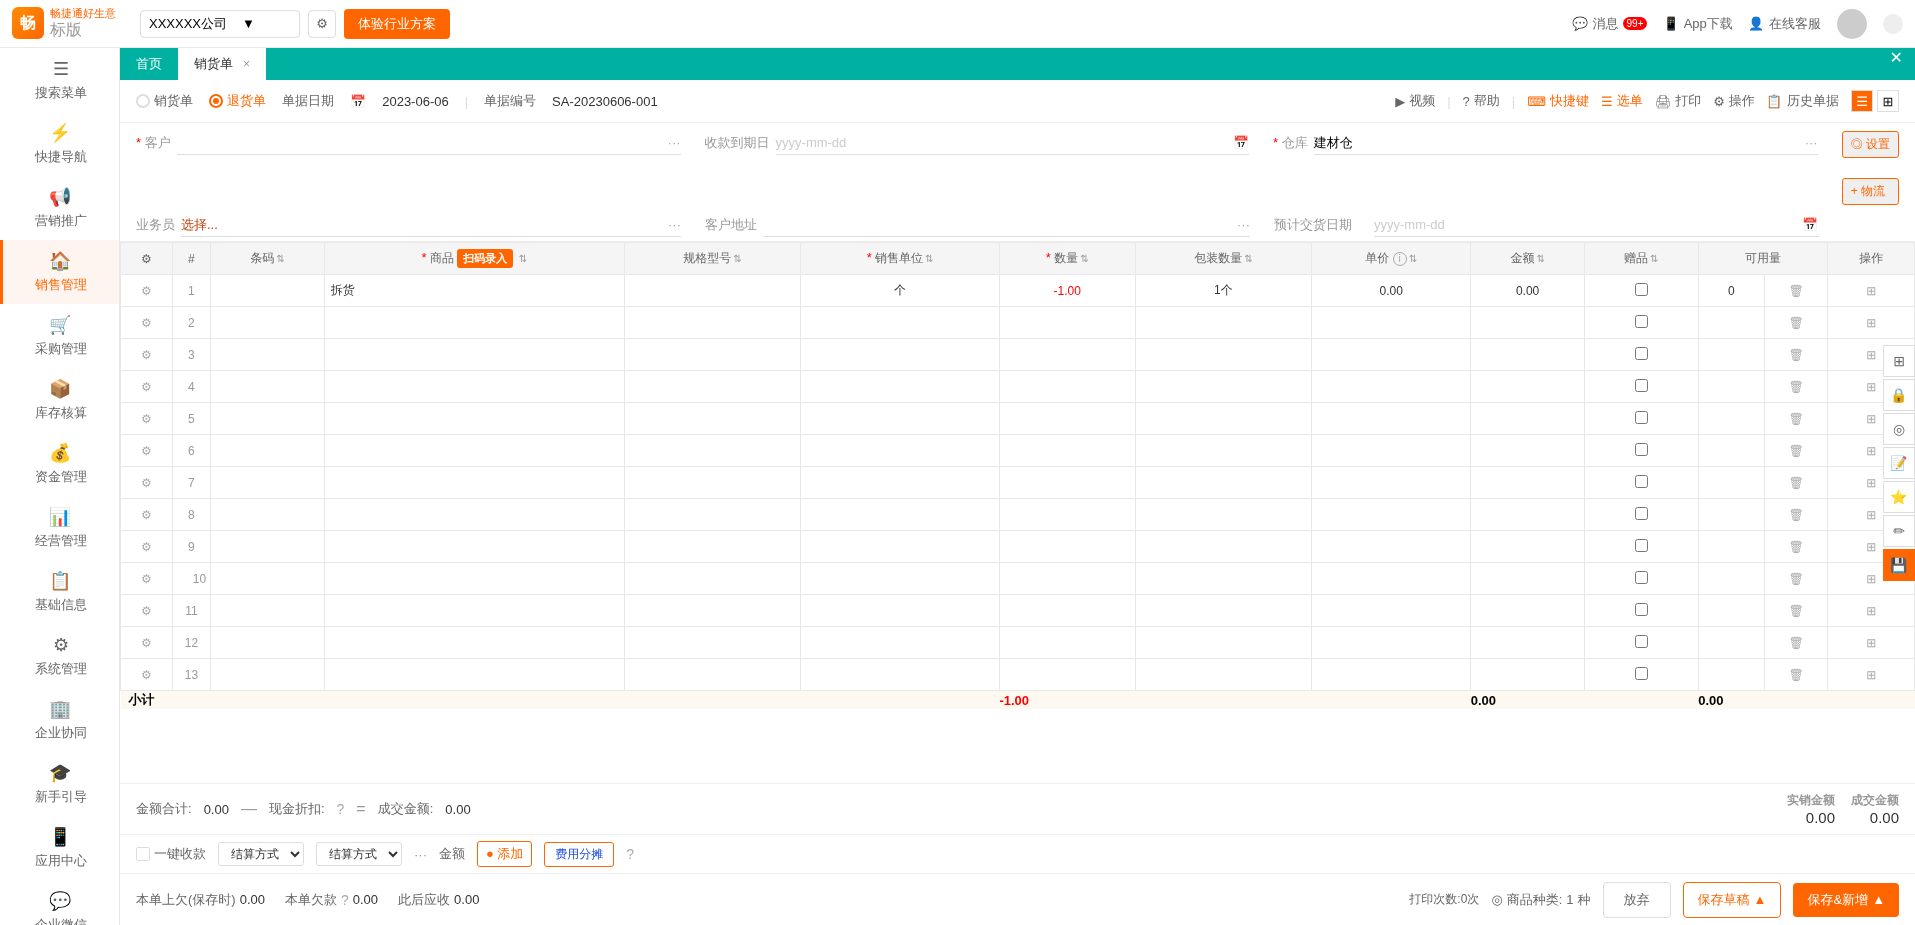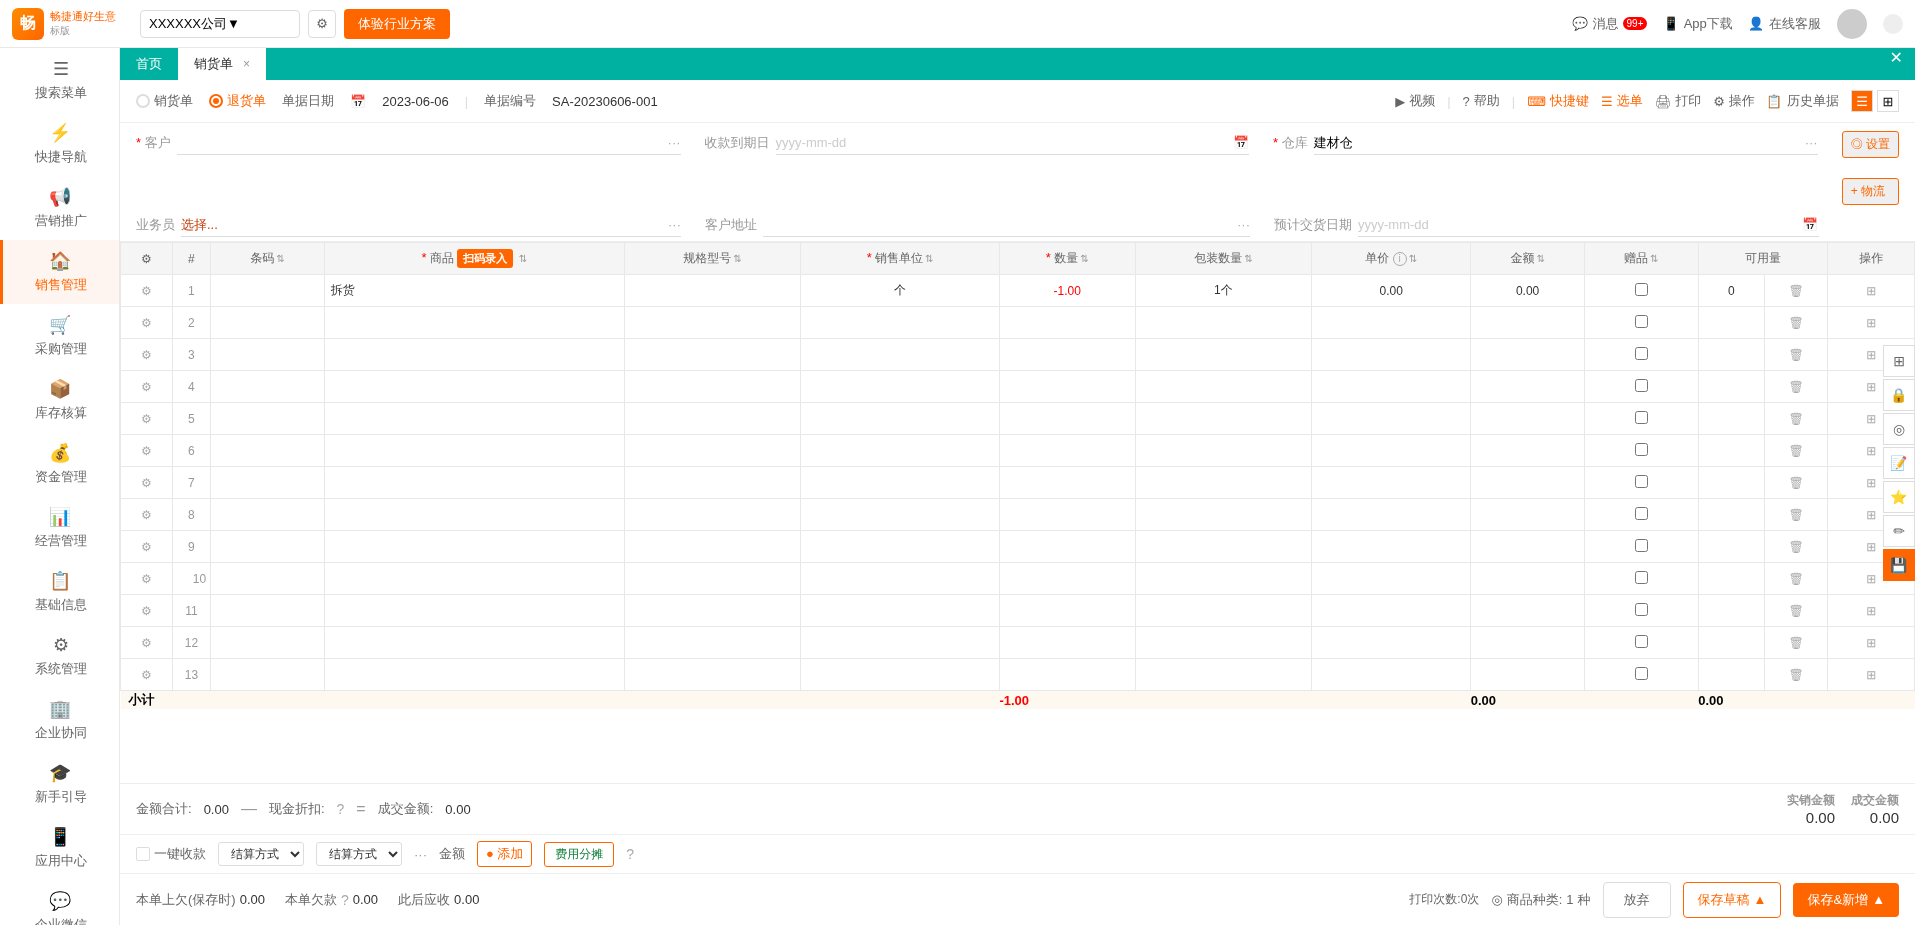--- a/index.html
+++ b/index.html
@@ -24,23 +24,23 @@
       flex-shrink: 0;
     }
     .logo-icon {
       width: 32px; height: 32px;
       background: linear-gradient(135deg, #ff8c00, #ff6600);
       border-radius: 6px;
       display: flex; align-items: center; justify-content: center;
       color: #fff; font-size: 16px; font-weight: bold;
     }
     .logo-text { font-size: 11px; color: #ff6600; line-height: 1.3; }
-    .logo-sub { font-size: 10px; color: #999; }
+    .logo-sub { font-size: 16px; color: #999; }
     .company-select {
-      display: flex; align-items: center; gap: 0;
+      display: flex; align-items: center; gap: 15px;
       border: 1px solid #ddd; border-radius: 4px; padding: 4px 8px;
       background: #fff; cursor: pointer; min-width: 160px;
     }
     .gear-btn {
       width: 28px; height: 28px; border: 1px solid #ddd; border-radius: 4px;
       display: flex; align-items: center; justify-content: center; cursor: pointer; color: #666;
     }
     .trial-btn {
       background: #ff6600; color: #fff; border: none; border-radius: 4px;
       padding: 6px 14px; cursor: pointer; font-size: 13px;
@@ -169,21 +169,21 @@
     .checkbox-box { width: 14px; height: 14px; border: 1px solid #ddd; border-radius: 2px; }
     .payment-select {
       border: 1px solid #ddd; border-radius: 3px; padding: 3px 8px;
       color: #333; font-size: 12px; background: #fff; cursor: pointer;
     }
     .add-btn {
       background: #fff; border: 1px solid #ff6600; color: #ff6600;
       border-radius: 3px; padding: 3px 8px; cursor: pointer; font-size: 12px;
     }
     .expense-btn {
-      background: #fff; border: 1px solid #ff6600; color: #15803d;
+      background: #fff; border: 1px solid #ff6600; color: #1d4ed8;
       border-radius: 3px; padding: 3px 10px; cursor: pointer; font-size: 12px;
     }
     .question-icon { color: #aaa; font-size: 14px; cursor: pointer; }
 
     
     .footer-bar {
       background: #fff; border-top: 1px solid #eee;
       display: flex; align-items: center; padding: 0 16px; height: 52px; flex-shrink: 0;
     }
     .footer-info { display: flex; gap: 20px; align-items: center; }
@@ -431,21 +431,21 @@
             <span style="color:#aaa;cursor:pointer;">···</span>
           </div>
         </div>
         <div style="display:flex;align-items:center;gap:6px;flex:1;">
           <span style="color:#999;white-space:nowrap;">客户地址</span>
           <div style="flex:1;border-bottom:1px solid #ddd;min-height:24px;display:flex;align-items:center;justify-content:space-between;">
             <span></span>
             <span style="color:#aaa;cursor:pointer;">···</span>
           </div>
         </div>
-        <div style="display:flex;align-items:center;gap:6px;flex:1;">
+        <div style="display:flex;align-items:center;gap:22px;flex:1;">
           <span style="color:#999;white-space:nowrap;">预计交货日期</span>
           <div style="flex:1;border-bottom:1px solid #ddd;min-height:24px;display:flex;align-items:center;justify-content:space-between;">
             <span style="color:#ccc;">yyyy-mm-dd</span>
             <span style="color:#aaa;cursor:pointer;">📅</span>
           </div>
         </div>
       </div>
 
 
       <div class="table-container">

